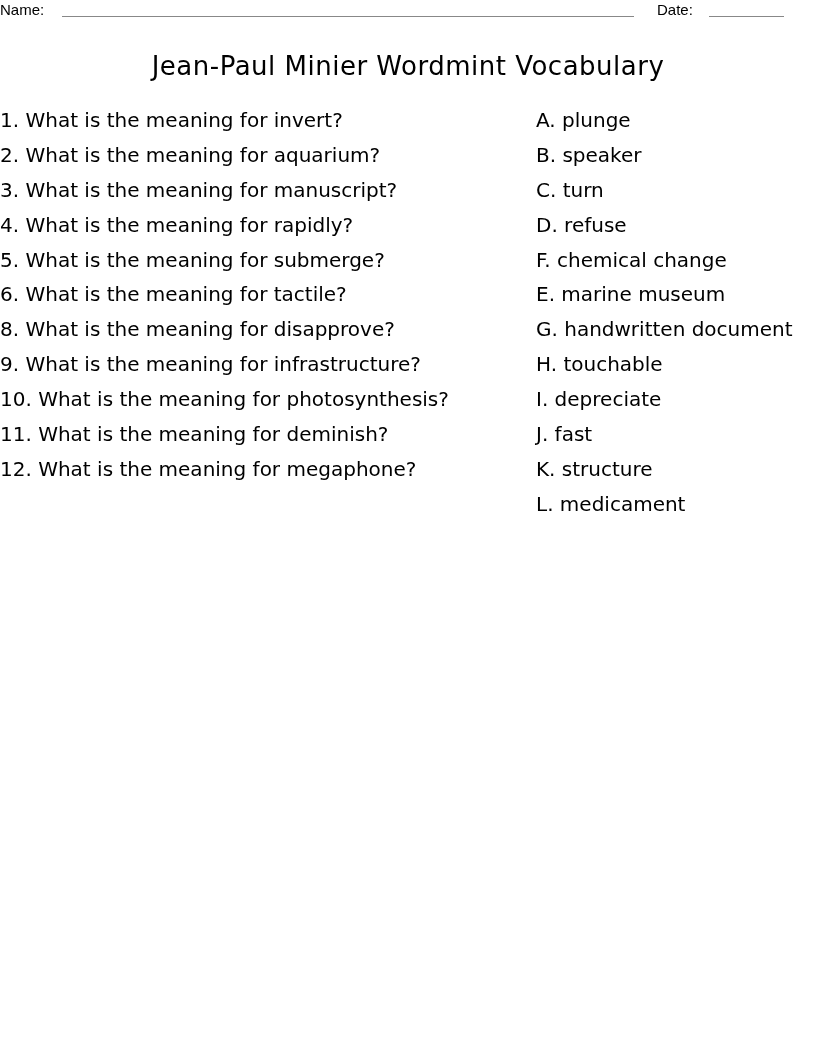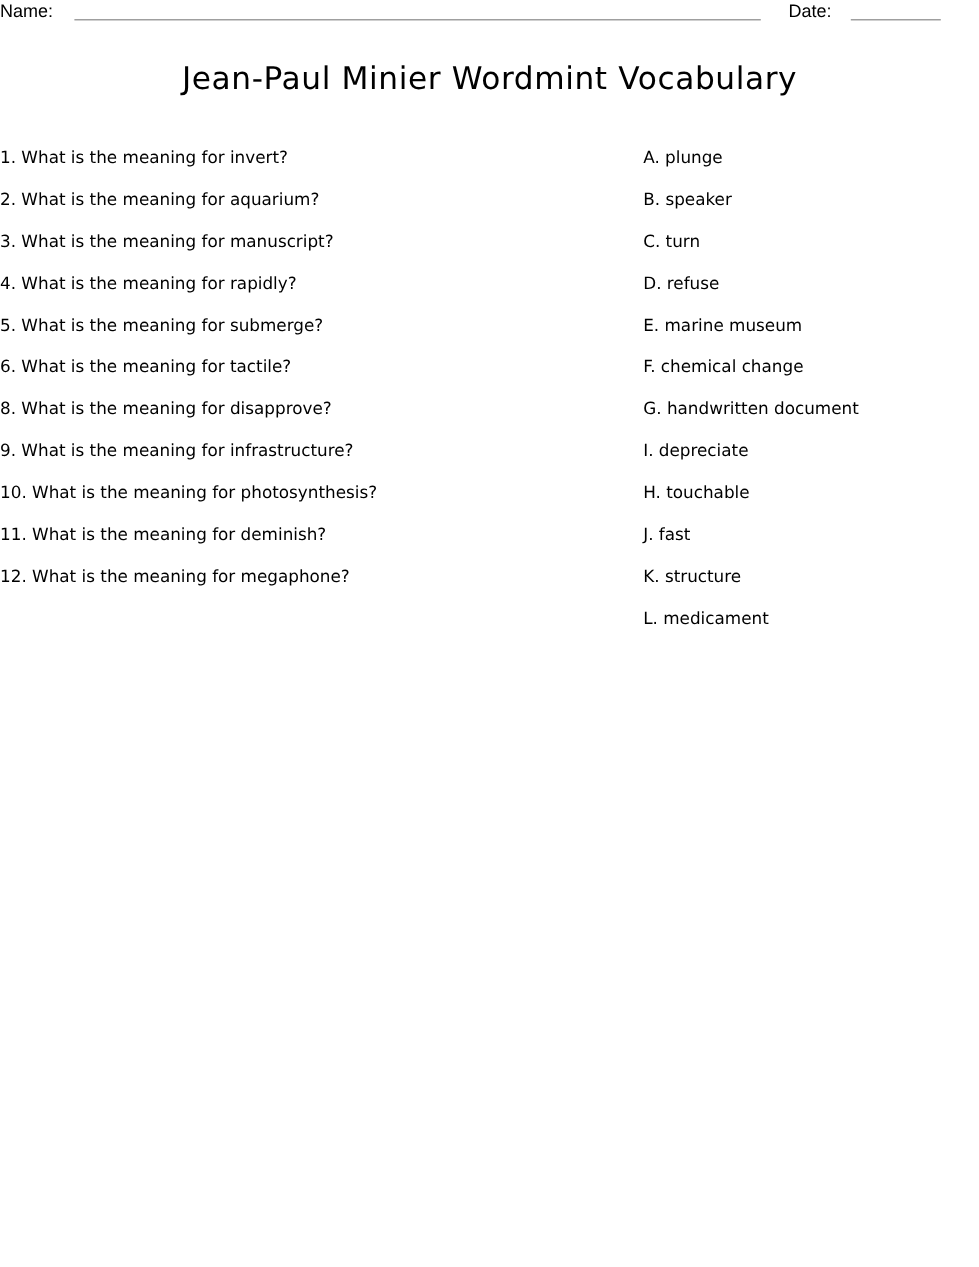--- a/index.html
+++ b/index.html
@@ -54,26 +54,26 @@
       left: 0;
       width: 816px;
       text-align: center;
       font-family: "DejaVu Sans", sans-serif;
       font-size: 26px;
       line-height: 52px;
       letter-spacing: 0.5px;
     }
     .questions, .answers {
       position: absolute;
-      top: 120px;
+      top: 108px;
       margin: 0;
       padding: 0;
       list-style: none;
       font-family: "DejaVu Sans", sans-serif;
-      font-size: 14px;
+      font-size: 20px;
     }
     .questions { left: 0; width: 500px; }
     .answers { left: 536px; width: 280px; }
     .questions li, .answers li {
       height: 34.9px;
       line-height: 24px;
       white-space: nowrap;
     }
   </style>
 </head>
@@ -100,21 +100,21 @@
   <li>10. What is the meaning for photosynthesis?</li>
   <li>11. What is the meaning for deminish?</li>
   <li>12. What is the meaning for megaphone?</li>
 </ul>
 
 <ul class="answers">
   <li>A. plunge</li>
   <li>B. speaker</li>
   <li>C. turn</li>
   <li>D. refuse</li>
+  <li>F. chemical change</li>
   <li>E. marine museum</li>
-  <li>F. chemical change</li>
   <li>G. handwritten document</li>
+  <li>H. touchable</li>
   <li>I. depreciate</li>
-  <li>H. touchable</li>
   <li>J. fast</li>
   <li>K. structure</li>
   <li>L. medicament</li>
 </ul>
 
 </body></html>

